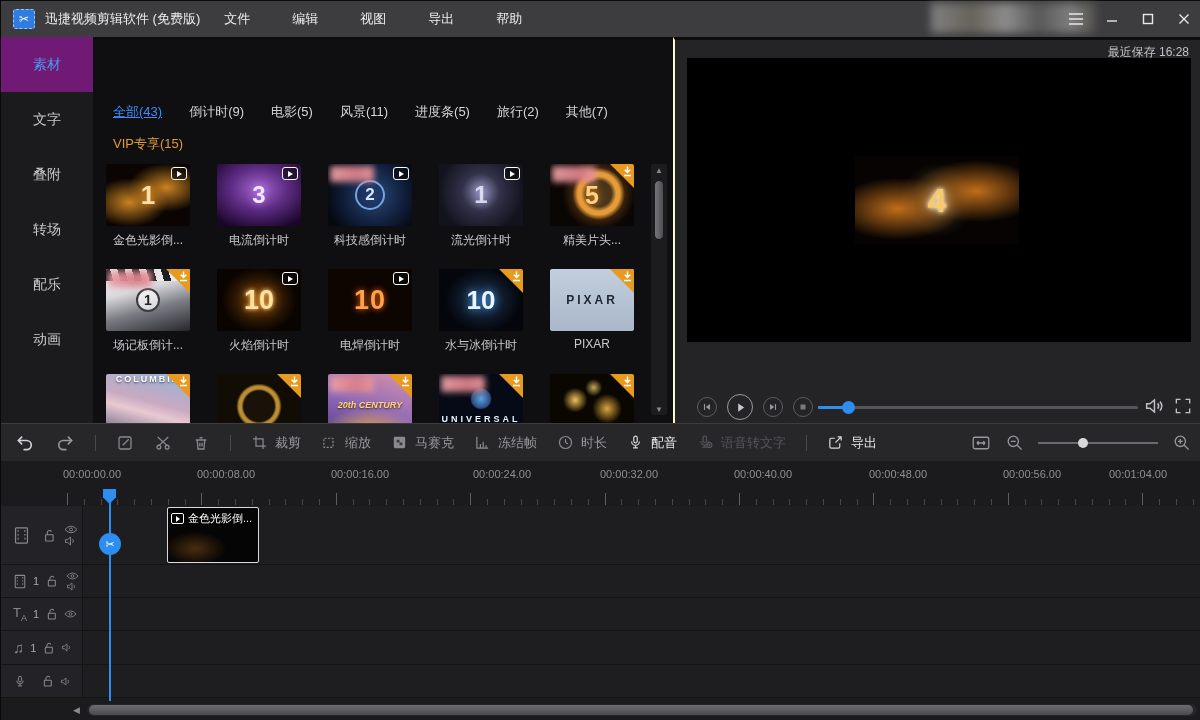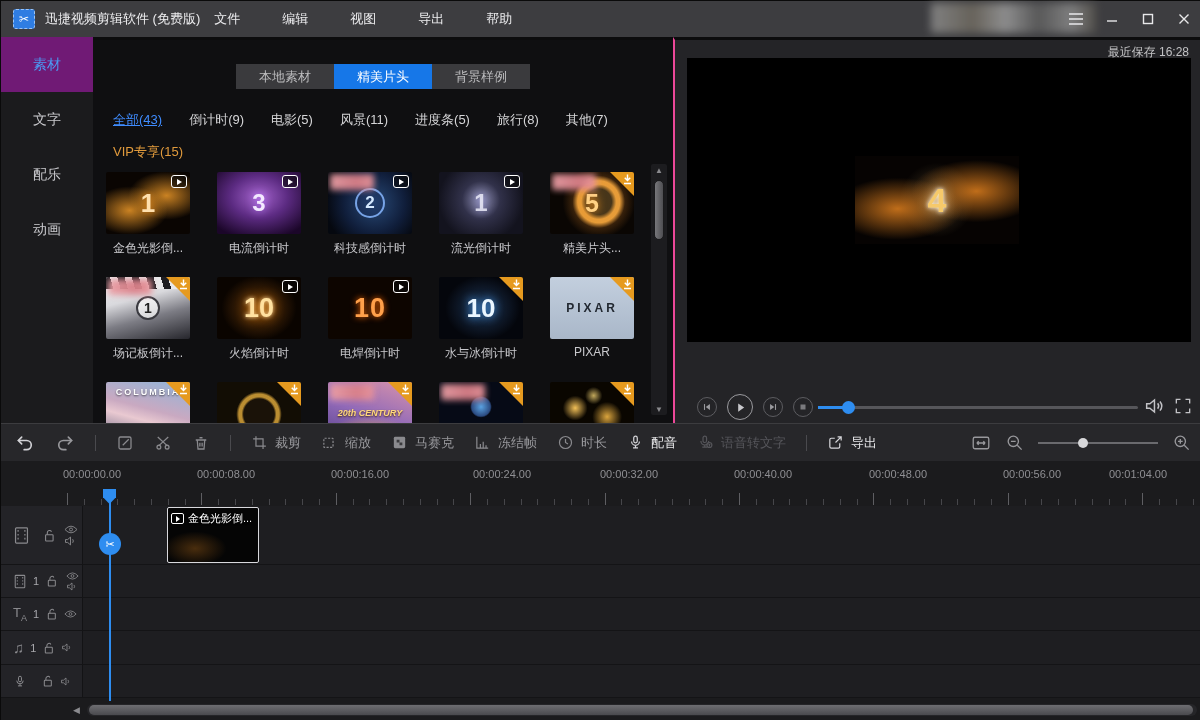--- a/index.html
+++ b/index.html
@@ -6,21 +6,21 @@
   html,body { width:1200px; height:720px; background:#000; overflow:hidden;
     font-family:"Liberation Sans","DejaVu Sans",sans-serif; }
   #app { position:relative; width:1200px; height:720px; background:#1b1b1d; border:1px solid #0a0a0a; }
   svg { display:block; }
 
   
   .titlebar { position:absolute; left:0; top:0; width:1200px; height:36px; background:#3d3d40;
     display:flex; align-items:center; color:#ececee; font-size:13px; }
   .app-icon { width:22px; height:20px; background:#2f7de2; border-radius:3px; margin:0 10px 0 12px;
     display:flex; align-items:center; justify-content:center; color:#fff; font-size:12px; border:1px dashed #9cc4f5; }
-  .app-title { margin-right:14px; }
+  .app-title { margin-right:24px; }
   .menus { display:flex; gap:42px; }
   .menus span { cursor:default; }
   .blur-user { position:absolute; left:930px; top:2px; width:165px; height:30px;
     background:linear-gradient(90deg,#8d8d8d,#6e695f 25%,#9b9b9b 45%,#5d5d5d 65%,#8a8a8a 85%,#55524c);
     filter:blur(4px); opacity:.85; border-radius:2px; }
   .winctrl { position:absolute; right:8px; top:0; height:36px; display:flex; align-items:center; gap:18px; color:#e8e8ea; }
   .winctrl .wbtn { width:18px; height:18px; display:flex; align-items:center; justify-content:center; font-size:14px; }
 
   
   .sidebar { position:absolute; left:0; top:36px; width:92px; height:684px; background:#1b1b1d; }
@@ -29,21 +29,21 @@
   .side-item.active { background:#701a75; color:#4a9bf5; }
 
   
   .materials { position:absolute; left:92px; top:36px; width:580px; height:386px; background:#0f0f11;
     border-top:3px solid #0c0c0d; overflow:hidden; }
   .tabs { display:flex; width:294px; margin:24px auto 0 auto; height:25px; }
   .tab { flex:1; display:flex; align-items:center; justify-content:center; font-size:13px;
     background:#3a3a3d; color:#bcbcbe; cursor:pointer; }
   .tab.active { background:#1677e8; color:#fff; }
   .filters { display:flex; gap:27px; margin:22px 0 0 20px; font-size:13px; color:#d6d6d8; }
-  .filters .filter { cursor:pointer; }
+  .filters .filter { cursor:pointer;margin-top:41px; }
   .filters .filter.active { color:#3f8cff; text-decoration:underline; }
   .vip { margin:14px 0 0 20px; font-size:13px; color:#e09a3c; }
   .grid { display:grid; grid-template-columns:repeat(5,84px); column-gap:27px;
     grid-auto-rows:105px; padding:11px 0 0 13px; }
   .card { width:84px; cursor:pointer; }
   .thumb { position:relative; width:84px; height:62px; border-radius:2px; overflow:hidden; background:#000; }
   .clabel { margin-top:6px; text-align:center; font-size:12px; color:#c9c9cd; white-space:nowrap;
     overflow:hidden; }
   .tnum { position:absolute; left:0; top:0; right:0; bottom:0; display:flex; align-items:center;
     justify-content:center; font-weight:bold; }
@@ -77,41 +77,41 @@
     background:rgba(255,255,255,.72); color:#222; font-size:14px; display:flex; align-items:center; justify-content:center; }
   .c7 { background:radial-gradient(ellipse 62% 72% at 50% 50%,rgba(255,142,32,.38),transparent 72%),#0a0400; }
   .c7 .tnum { font-size:27px; color:#ffe1a0; text-shadow:0 0 12px #ff8c00,0 0 4px #fff3d0; }
   .c8 { background:#0d0500; }
   .c8 .tnum { font-size:27px; color:#ffa04a; text-shadow:0 0 6px #ff6a00; letter-spacing:1px; }
   .c9 { background:radial-gradient(ellipse 62% 72% at 52% 50%,rgba(92,162,255,.3),transparent 72%),#04060c; }
   .c9 .tnum { font-size:26px; color:#eaf6ff; text-shadow:0 0 10px #4aa6ff; }
   .c10 { background:linear-gradient(180deg,#c3cfde,#a9b7c9); }
   .c10 .tnum { font-size:12px; color:#222831; letter-spacing:3px; font-weight:600; }
   .c11 { background:linear-gradient(195deg,#90b5d9 0%,#c9a9c1 45%,#e9c9d1 60%,#5b5b79 100%); }
-  .c11 .tnum { align-items:flex-start; padding-top:5px; font-size:9px; color:#fff; letter-spacing:2px;
+  .c11 .tnum { align-items:flex-start; font-size:9px; color:#fff; letter-spacing:2px;
     text-shadow:0 1px 2px rgba(0,0,0,.6); }
   .c12 { background:radial-gradient(circle at 50% 52%,#1a1208 29%,rgba(201,152,52,.92) 33%,rgba(201,152,52,.92) 38%,#120d04 43%); }
   .c13 { background:radial-gradient(ellipse 75% 45% at 50% 88%,rgba(232,172,72,.85),transparent 72%),
          linear-gradient(200deg,#d993aa 0%,#916ab9 52%,#584089 100%); }
   .c13 .tnum { font-size:9px; color:#ffd77c; font-style:italic; text-shadow:0 1px 2px #402810; }
   .c14 { background:radial-gradient(circle 15px at 50% 40%,#5aa2e2 0%,#2c4c82 62%,transparent 72%),#060a16; }
   .c14 .tnum { align-items:flex-end; padding-bottom:12px; font-size:9px; color:#eaf0fa; letter-spacing:3px; }
   .c15 { background:radial-gradient(circle 20px at 30% 42%,rgba(255,202,92,.95),transparent 62%),
          radial-gradient(circle 24px at 68% 56%,rgba(255,192,72,.85),transparent 62%),
          radial-gradient(circle 14px at 52% 22%,rgba(255,222,122,.75),transparent 62%),#0a0600; }
   
   .vscroll { position:absolute; right:6px; top:124px; bottom:8px; width:16px; background:#1c1c1f; border-radius:2px; }
   .vscroll .arr { position:absolute; left:0; width:16px; height:12px; color:#8a8a8e; font-size:8px;
     display:flex; align-items:center; justify-content:center; }
   .vscroll .thumbv { position:absolute; left:3px; top:16px; width:10px; height:60px; border-radius:5px;
     background:linear-gradient(90deg,#77777b,#4e4e52); border:1px solid #1a1a1c; }
 
   
   .preview { position:absolute; left:672px; top:36px; width:528px; height:386px; background:#242427;
-    border-top:3px solid #0c0c0d; border-left:2px solid #ec4899; }
+    border-top:3px solid #0c0c0d; border-left:2px solid #fef9c3; }
   .saved { position:absolute; right:12px; top:4px; font-size:12px; color:#c2c2c4; }
   .screen { position:absolute; left:12px; top:18px; width:504px; height:284px; background:#000; }
   .vframe { position:absolute; left:168px; top:98px; width:164px; height:88px;
     background:radial-gradient(ellipse 58% 52% at 26% 60%,rgba(224,128,30,.85),transparent 68%),
                radial-gradient(ellipse 58% 52% at 74% 40%,rgba(224,128,30,.85),transparent 68%),
                radial-gradient(circle at 50% 50%,rgba(255,210,130,.25),transparent 40%),#060302; }
   .vframe .fnum { position:absolute; left:0; top:0; right:0; bottom:0; display:flex; align-items:center;
     justify-content:center; font-size:34px; font-weight:bold; color:#f6c96a;
     text-shadow:0 0 12px #ffedc0,0 0 4px #fff; }
   .pctrl { position:absolute; left:0; top:352px; width:528px; height:30px; display:flex; align-items:center; }
@@ -230,40 +230,41 @@
   </div>
 
   <div class="sidebar">
     <div class="side-item active">
         <span>素材</span>
       </div>
     <div class="side-item">
         <span>文字</span>
       </div>
     <div class="side-item">
+        <span>叠附</span>
+      </div>
+    <div class="side-item">
+        <span>转场</span>
+      </div>
+    <div class="side-item">
         <span>配乐</span>
       </div>
     <div class="side-item">
         <span>动画</span>
       </div>
   </div>
 
   <div class="materials">
-    <div class="tabs">
-      <div class="tab">本地素材</div>
-      <div class="tab active">精美片头</div>
-      <div class="tab">背景样例</div>
-    </div>
     <div class="filters">
       <span class="filter active">全部(43)</span>
       <span class="filter">倒计时(9)</span>
       <span class="filter">电影(5)</span>
       <span class="filter">风景(11)</span>
       <span class="filter">进度条(5)</span>
-      <span class="filter">旅行(8)</span>
+      <span class="filter">旅行(2)</span>
       <span class="filter">其他(7)</span>
     </div>
     <div class="vip">VIP专享(15)</div>
 
     <div class="grid">
 
       <div class="card">
         <div class="thumb c1">
             <span class="tnum">1</span>
           <span class="badge-play">

